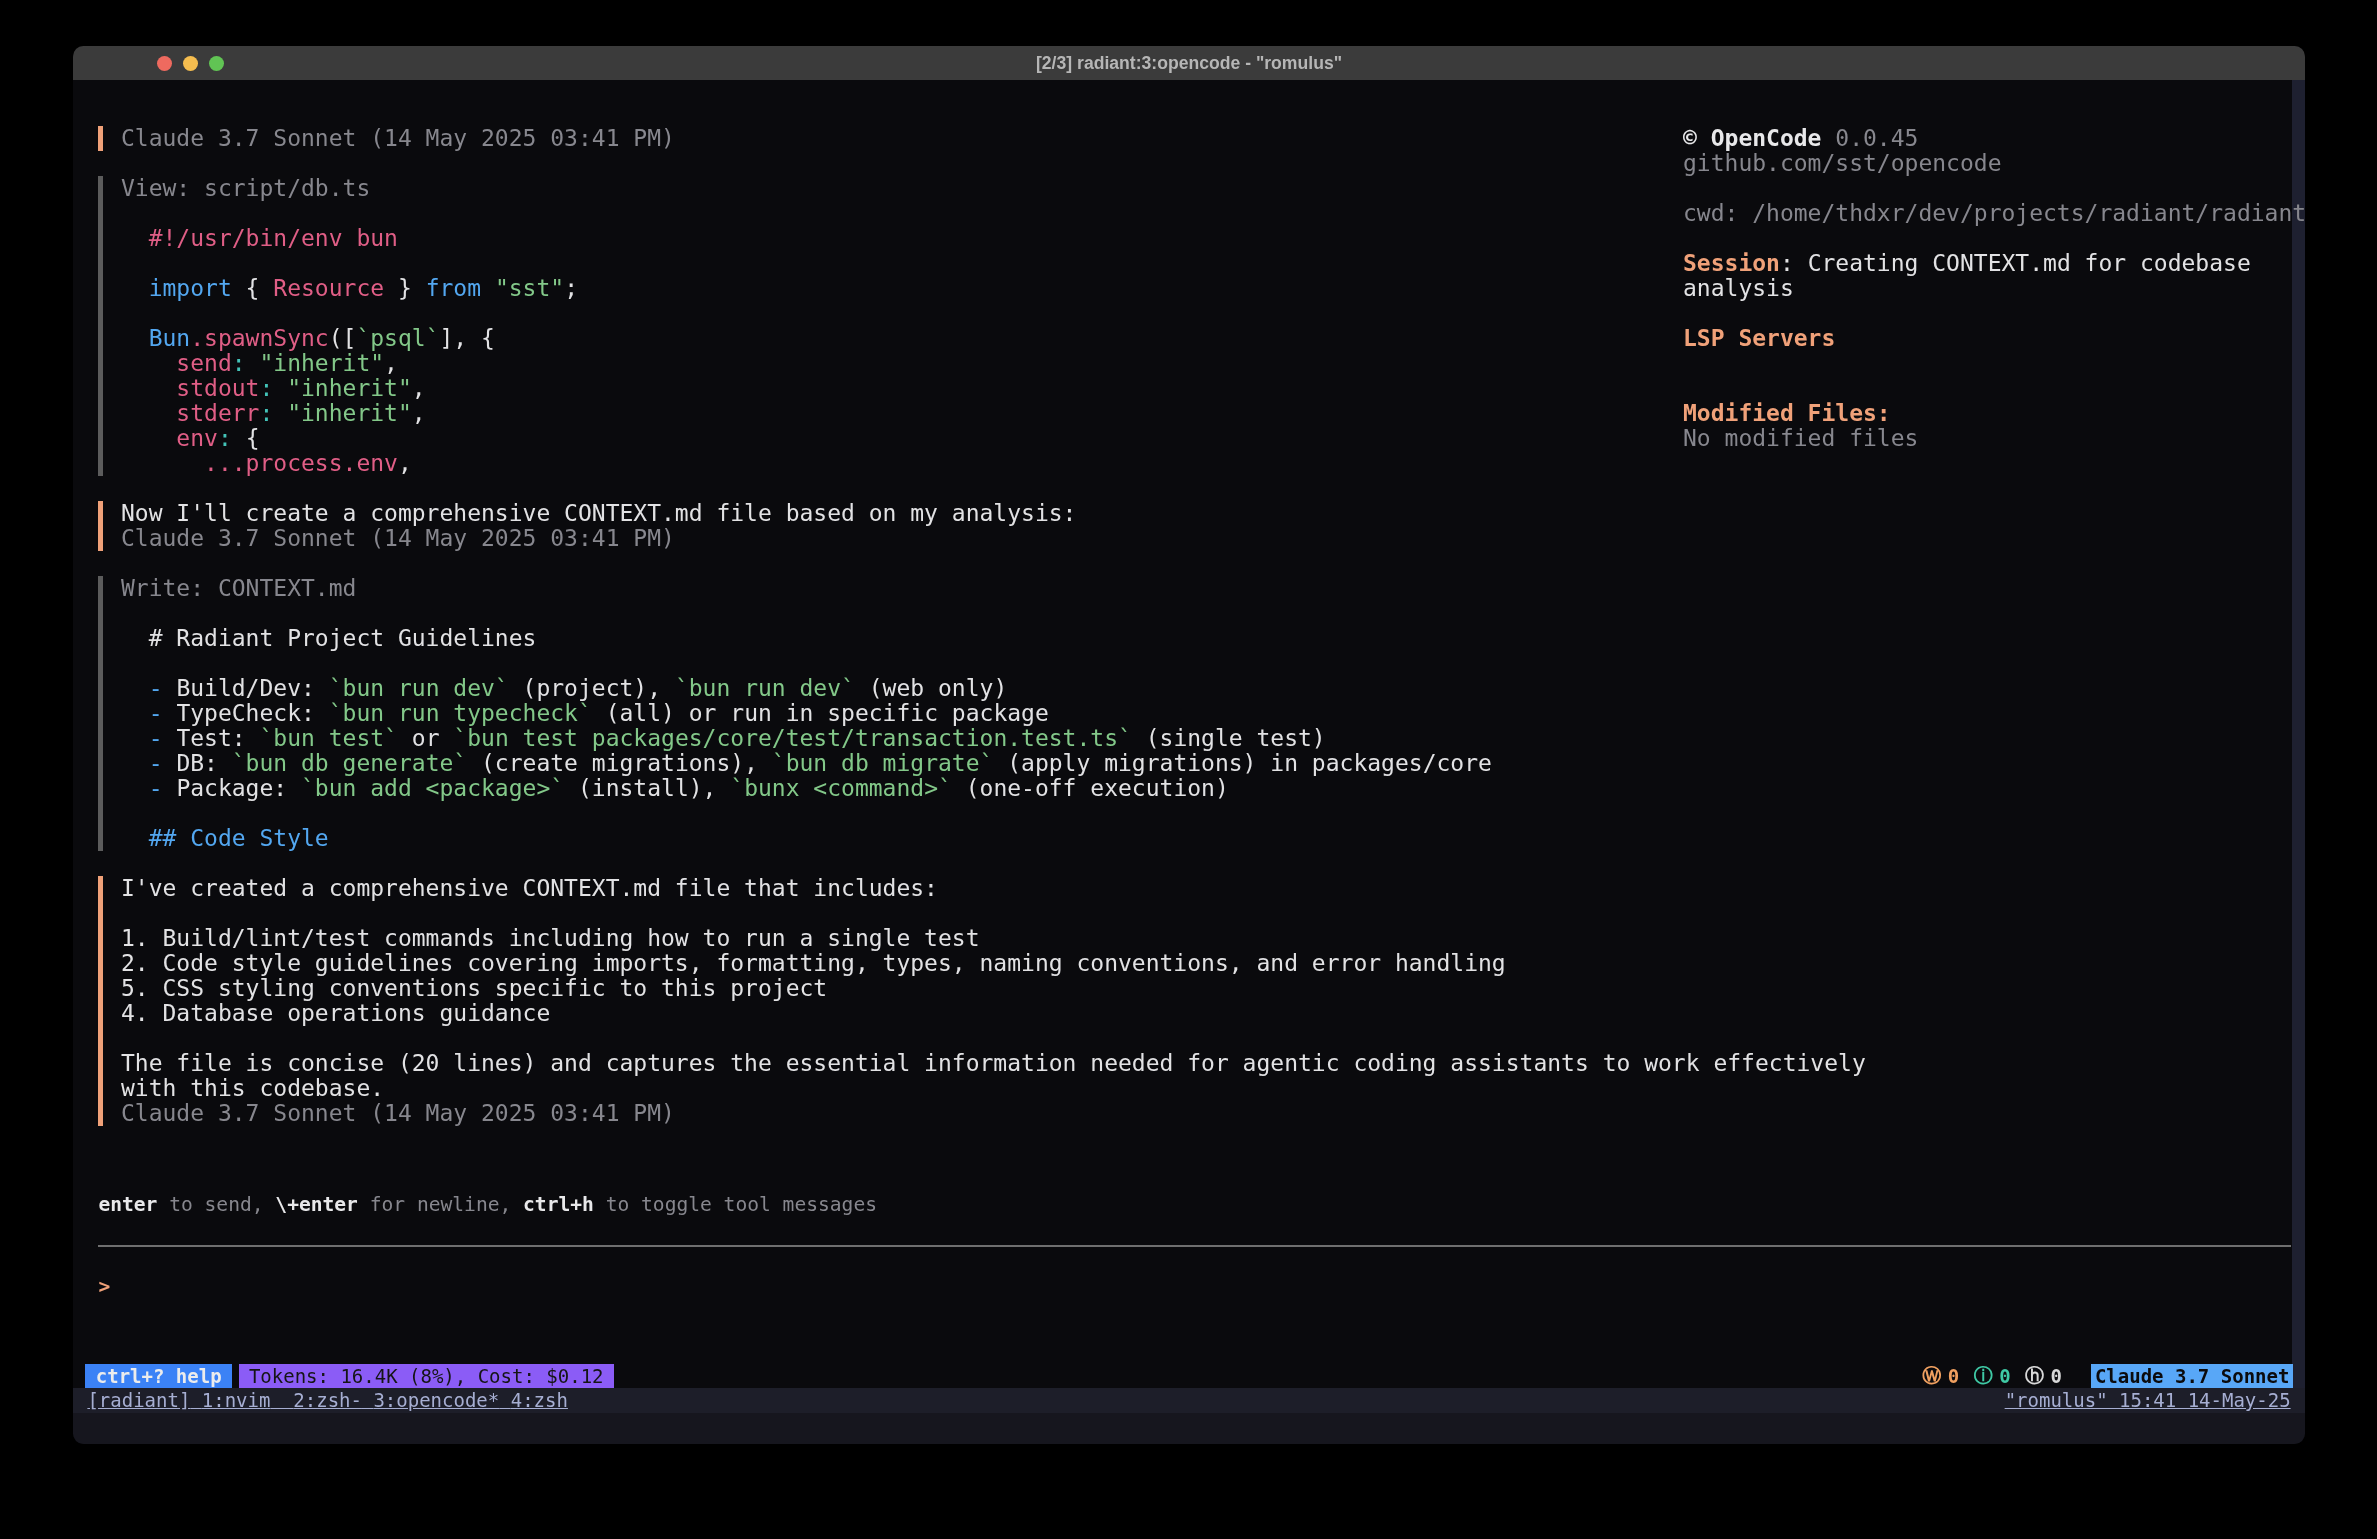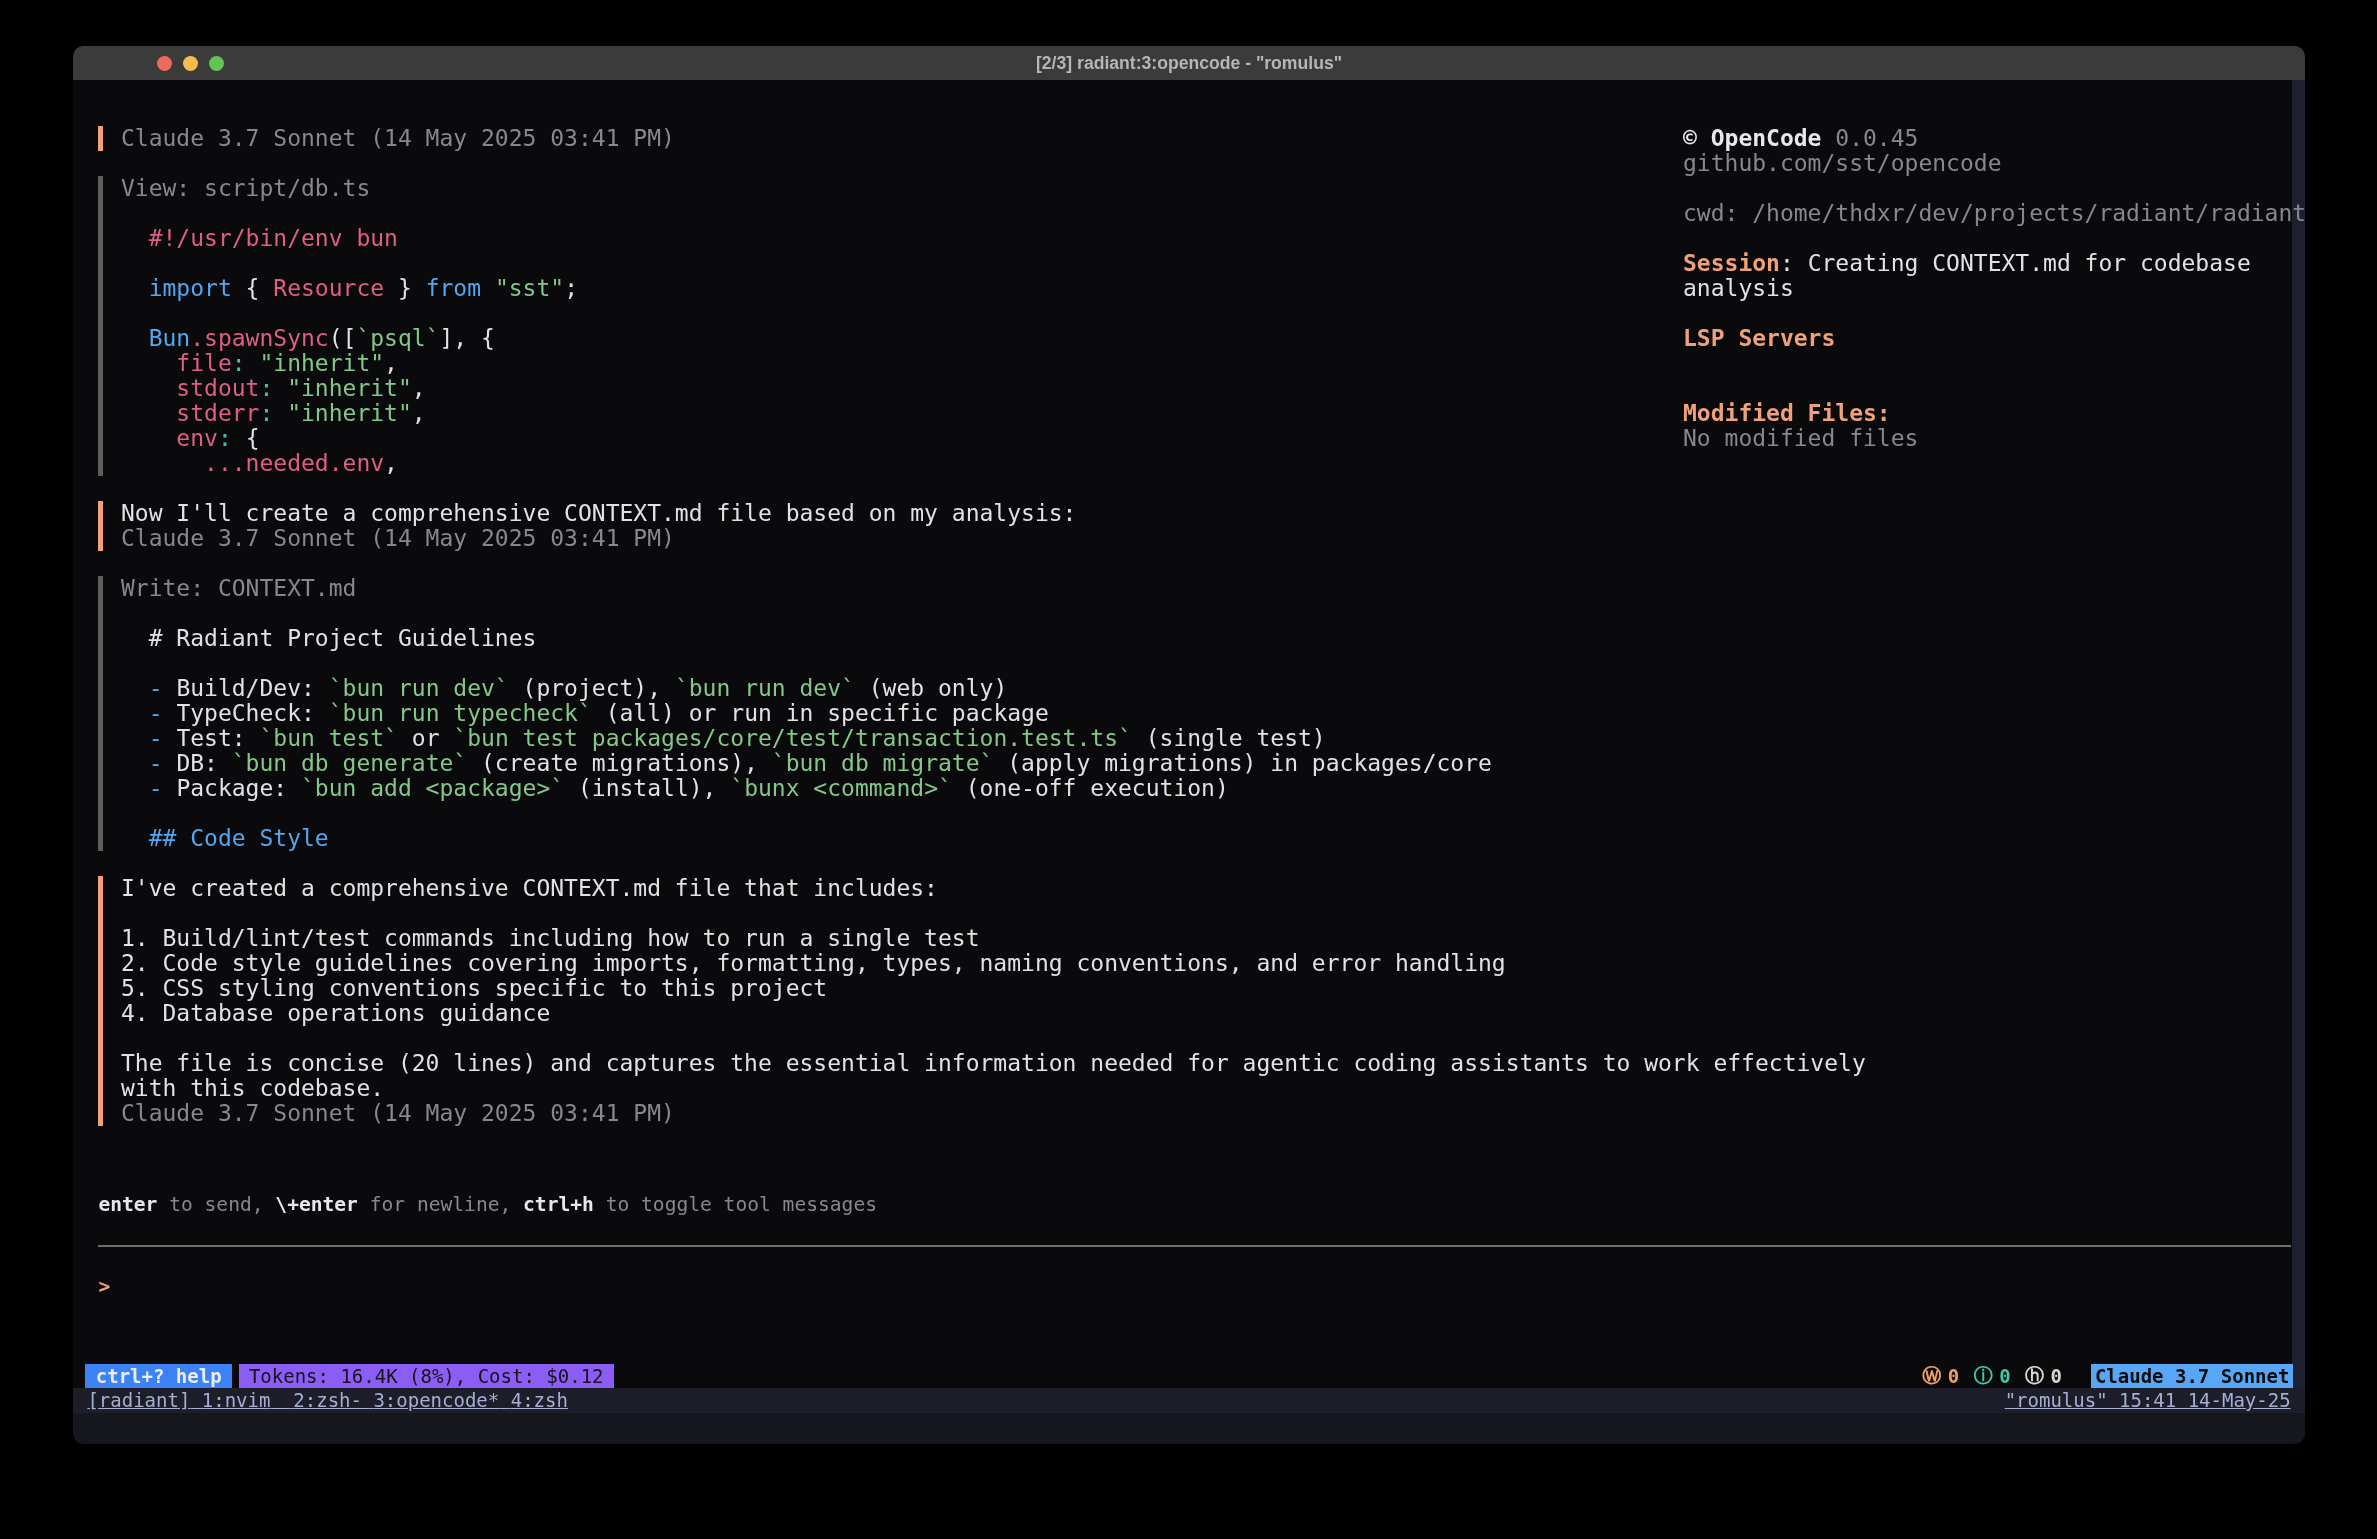--- a/index.html
+++ b/index.html
@@ -64,25 +64,25 @@
         <div class="line"><span class="c-g">Claude 3.7 Sonnet (14 May 2025 03:41 PM)</span></div>
       </div>
       <div class="block gray">
         <div class="line"><span class="c-g">View: script/db.ts</span></div>
         <div class="line"> </div>
         <div class="line"><span class="c-p">  #!/usr/bin/env bun</span></div>
         <div class="line"> </div>
         <div class="line"><span class="c-b">  import</span><span class="c-w"> { </span><span class="c-p">Resource</span><span class="c-w"> } </span><span class="c-b">from</span><span class="c-gr"> "sst"</span><span class="c-w">;</span></div>
         <div class="line"> </div>
         <div class="line"><span class="c-b">  Bun</span><span class="c-p">.spawnSync</span><span class="c-w">([</span><span class="c-gr">`psql`</span><span class="c-w">], {</span></div>
-        <div class="line"><span class="c-p">    file</span><span class="c-cy">:</span><span class="c-gr"> "inherit"</span><span class="c-w">,</span></div>
+        <div class="line"><span class="c-p">    send</span><span class="c-cy">:</span><span class="c-gr"> "inherit"</span><span class="c-w">,</span></div>
         <div class="line"><span class="c-p">    stdout</span><span class="c-cy">:</span><span class="c-gr"> "inherit"</span><span class="c-w">,</span></div>
         <div class="line"><span class="c-p">    stderr</span><span class="c-cy">:</span><span class="c-gr"> "inherit"</span><span class="c-w">,</span></div>
         <div class="line"><span class="c-p">    env</span><span class="c-cy">:</span><span class="c-w"> {</span></div>
-        <div class="line"><span class="c-p">      ...needed.env</span><span class="c-w">,</span></div>
+        <div class="line"><span class="c-p">      ...process.env</span><span class="c-w">,</span></div>
       </div>
       <div class="block orange">
         <div class="line"><span class="c-w">Now I'll create a comprehensive CONTEXT.md file based on my analysis:</span></div>
         <div class="line"><span class="c-g">Claude 3.7 Sonnet (14 May 2025 03:41 PM)</span></div>
       </div>
       <div class="block gray">
         <div class="line"><span class="c-g">Write: CONTEXT.md</span></div>
         <div class="line"> </div>
         <div class="line"><span class="c-w">  # Radiant Project Guidelines</span></div>
         <div class="line"> </div>

